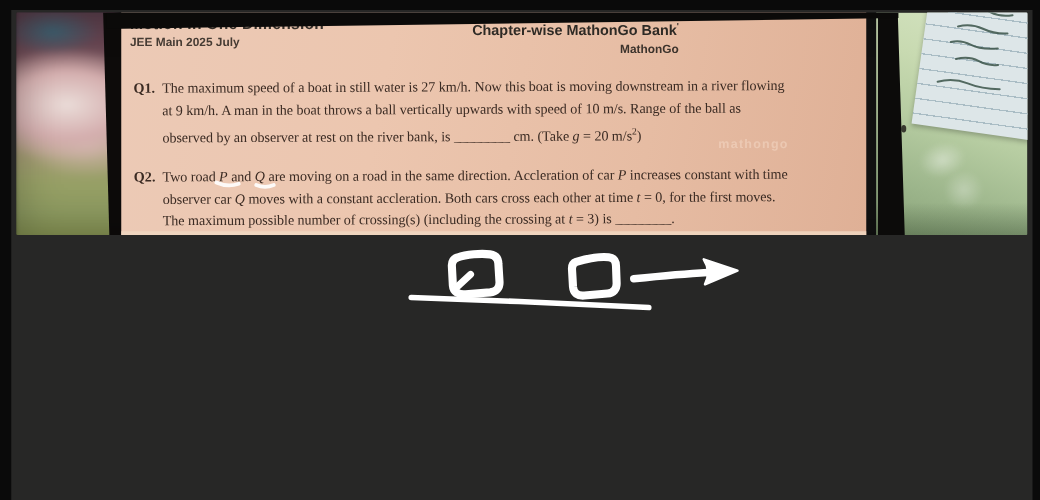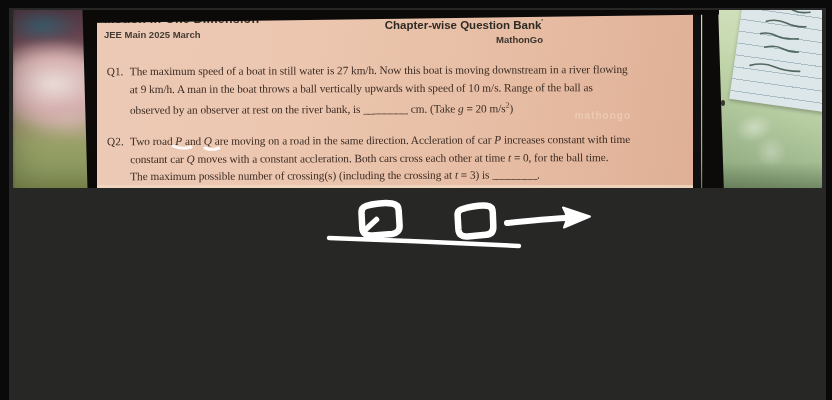--- a/index.html
+++ b/index.html
@@ -70,21 +70,21 @@
     color:rgba(255,238,224,.34);letter-spacing:1px;
   }
   
   .questions{
     position:absolute;left:10px;top:52px;right:6px;
     font-family:"Liberation Serif",serif;font-size:11.3px;color:#3b2b23;
     transform:rotate(-0.25deg);
   }
   .question{display:flex;margin-top:14px;}
   .question:first-child{margin-top:0;}
-  .qlabel{font-weight:normal;width:23px;flex:none;line-height:17.5px;}
+  .qlabel{font-weight:bold;width:23px;flex:none;line-height:17.5px;}
   .qbody{flex:1;min-width:0;}
   .qline{line-height:17.5px;white-space:nowrap;letter-spacing:-0.05px;}
   .it{font-style:italic;}
   .sup{font-size:.68em;vertical-align:super;}
   
   .green-wall{
     position:absolute;left:688px;top:0;width:121px;height:178px;z-index:4;
     background:linear-gradient(200deg,#d6e4c3 0%,#c8dab1 30%,#b7cda2 52%,#9cb58b 78%,#87a077 100%);
   }
   .note{
@@ -109,41 +109,41 @@
 
 <div class="canvas">
 
   <div class="photo">
     <div class="blurry-bg"></div>
     <div class="bezel-left"></div>
 
     <div class="paper">
       <div class="hdr-left">
         <div class="hdr-title">Motion In One Dimension</div>
-        <div class="hdr-sub">JEE Main 2025 March</div>
+        <div class="hdr-sub">JEE Main 2025 July</div>
       </div>
       <div class="hdr-right">
-        <div class="hdr-right-title"><span>Chapter-wise Question Bank</span><span class="hdr-mark">'</span></div>
+        <div class="hdr-right-title"><span>Chapter-wise MathonGo Bank</span><span class="hdr-mark">'</span></div>
         <div class="hdr-brand">MathonGo</div>
       </div>
       <div class="watermark">mathongo</div>
       <div class="questions">
           <div class="question">
             <span class="qlabel">Q1.</span>
             <div class="qbody">
               <div class="qline"><span>The maximum speed of a boat in still water is 27 km/h. Now this boat is moving downstream in a river flowing</span></div>
               <div class="qline"><span>at 9 km/h. A man in the boat throws a ball vertically upwards with speed of 10 m/s. Range of the ball as</span></div>
               <div class="qline"><span>observed by an observer at rest on the river bank, is ________ cm. (Take </span><span class="it">g</span><span> = 20 m/s</span><span class="sup">2</span><span>)</span></div>
             </div>
           </div>
           <div class="question">
             <span class="qlabel">Q2.</span>
             <div class="qbody">
               <div class="qline"><span>Two road </span><span class="it">P</span><span> and </span><span class="it">Q</span><span> are moving on a road in the same direction. Accleration of car </span><span class="it">P</span><span> increases constant with time</span></div>
-              <div class="qline"><span>constant car </span><span class="it">Q</span><span> moves with a constant accleration. Both cars cross each other at time </span><span class="it">t</span><span> = 0, for the ball time.</span></div>
+              <div class="qline"><span>observer car </span><span class="it">Q</span><span> moves with a constant accleration. Both cars cross each other at time </span><span class="it">t</span><span> = 0, for the first moves.</span></div>
               <div class="qline"><span>The maximum possible number of crossing(s) (including the crossing at </span><span class="it">t</span><span> = 3) is ________.</span></div>
             </div>
           </div>
         </div>
     </div>
     <div class="paper-bottom-glow"></div>
 
     <div class="green-wall">
       <div class="note">
         <svg width="96" height="104" viewBox="0 0 96 104">

